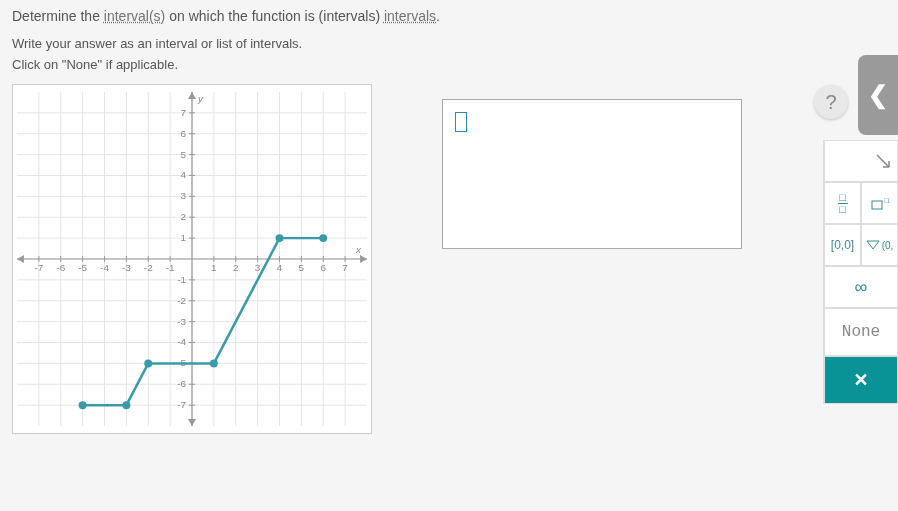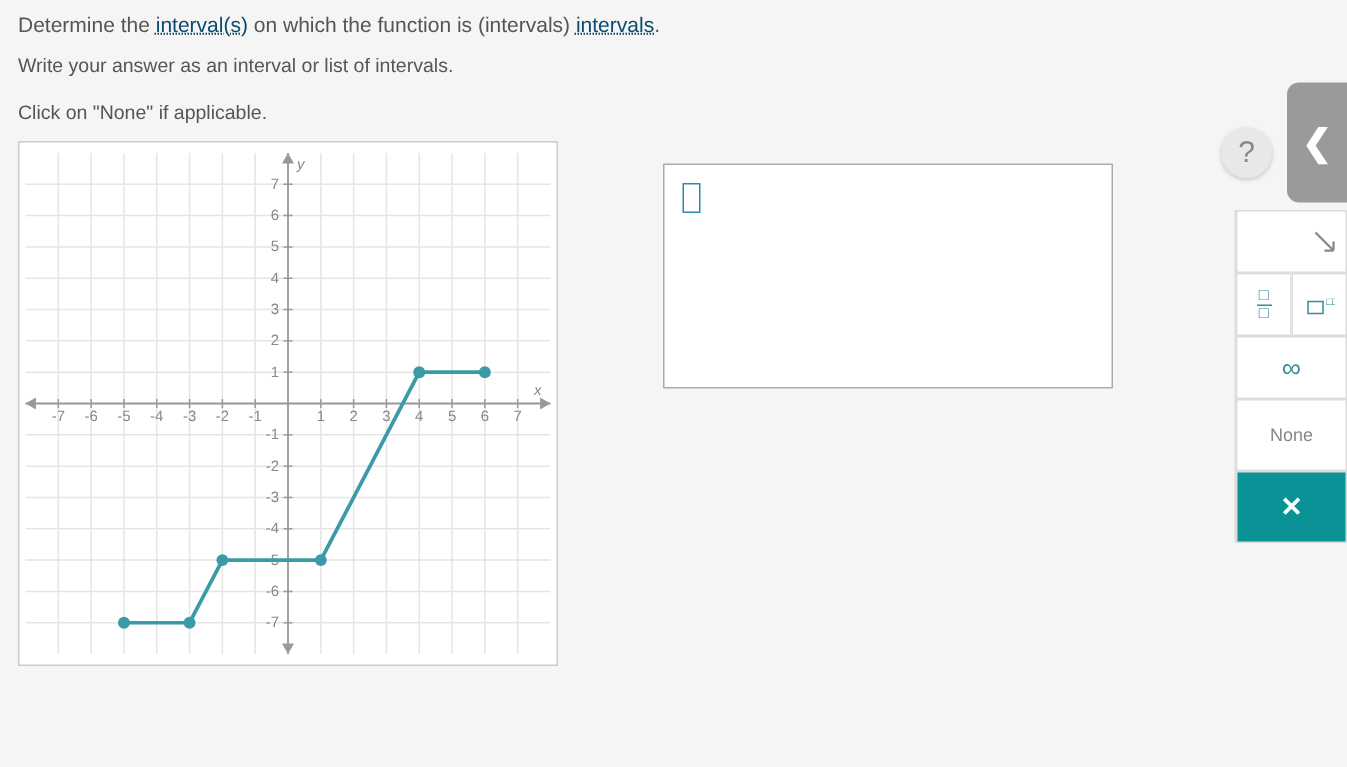--- a/index.html
+++ b/index.html
@@ -1,40 +1,40 @@
 <!DOCTYPE html>
 <html><head>
 <meta charset="utf-8">
 <style>
 * { box-sizing: border-box; margin: 0; padding: 0; }
 body { font-family: Arial, sans-serif; background: #f5f5f5; width: 898px; height: 511px; overflow: hidden; position: relative; color: #555; }
 .container { padding: 8px 12px; }
 .question-line1 { font-size: 14px; color: #555; margin-bottom: 12px; }
-.term { color: #0c4a6e; text-decoration: underline dotted; margin-top: 13px; }
-.question-line2 { font-size: 13px; color: #555; margin-bottom: 16px; }
+.term { color: #737373; text-decoration: underline dotted; margin-top: 13px; }
+.question-line2 { font-size: 13px; color: #555; margin-bottom: 6px; }
 .question-line3 { font-size: 13px; color: #555; margin-bottom: 14px; }
 .question-line4 { font-size: 13px; color: #555; margin-bottom: 12px; }
 
 .content-area { display: flex; gap: 70px; align-items: flex-start; }
 
 .graph-box { width: 360px; height: 350px; background: #fff; border: 1px solid #ccc; position: relative; }
 .graph-svg { width: 100%; height: 100%; }
 
 .answer-box { width: 300px; height: 150px; background: #fff; border: 1px solid #aaa; padding: 12px; margin-top: 15px; }
 .cursor-box { display: inline-block; width: 12px; height: 20px; border: 1.5px solid #2a8aa8; }
 
 .help-btn { position: absolute; right: 50px; top: 85px; width: 34px; height: 34px; border-radius: 50%; background: #e8e8e8; color: #888; font-size: 20px; display: flex; align-items: center; justify-content: center; box-shadow: 0 1px 3px rgba(0,0,0,0.2); }
 
 .side-tab { position: absolute; right: 0; top: 55px; width: 40px; height: 80px; background: #9a9a9a; border-radius: 8px 0 0 8px; display: flex; align-items: center; justify-content: center; color: #fff; font-size: 24px; font-weight: bold; }
 
 .keypad { position: absolute; right: 0; top: 140px; width: 75px; background: #f8f8f8; border-left: 1px solid #ddd; }
 .keypad-row { display: flex; }
 .keypad-btn { width: 37px; height: 42px; border: 1px solid #ddd; background: #fff; display: flex; align-items: center; justify-content: center; font-size: 12px; color: #3a8a9a; }
 .keypad-btn.wide { width: 75px; }
-.keypad-btn.none { height: 48px; color: #888; font-size: 12px; }
+.keypad-btn.none { height: 48px; color: #888; font-size: 16px; font-family: Liberation Mono, monospace; }
 .keypad-btn.x { height: 48px; background: #0a9396; color: #fff; font-size: 18px; font-weight: bold; }
 .frac-icon { display: inline-block; line-height: 1; font-size: 11px; }
 .frac-icon .top { display: block; border-bottom: 1px solid #3a8a9a; width: 10px; text-align: center; }
 .frac-icon .bot { display: block; width: 10px; text-align: center; }
 
 .tick-label { font-size: 10px; fill: #888; }
 .axis-label { font-size: 10px; fill: #888; font-style: italic; }
 </style>
 </head>
 <body>
@@ -192,20 +192,29 @@
         </span>
     </div>
     <div class="keypad-btn">
       <svg width="20" height="16">
           <rect x="2" y="6" width="10" height="8" fill="none" stroke="#3a8a9a"></rect>
           <text x="14" y="8" font-size="7" fill="#3a8a9a">□□</text>
         </svg>
     </div>
   </div>
   <div class="keypad-row">
+    <div class="keypad-btn">[0,0]</div>
+    <div class="keypad-btn">
+      <svg width="14" height="10" style="margin-right:2px;">
+          <path d="M1,1 L13,1 L7,9 Z" fill="none" stroke="#3a8a9a"></path>
+        </svg>
+        <span style="font-size:10px;">(0,</span>
+    </div>
+  </div>
+  <div class="keypad-row">
     <div class="keypad-btn wide" style="font-size:18px;">∞</div>
   </div>
   <div class="keypad-row">
     <div class="keypad-btn wide none">None</div>
   </div>
   <div class="keypad-row">
     <div class="keypad-btn wide x">✕</div>
   </div>
 </div>
 

